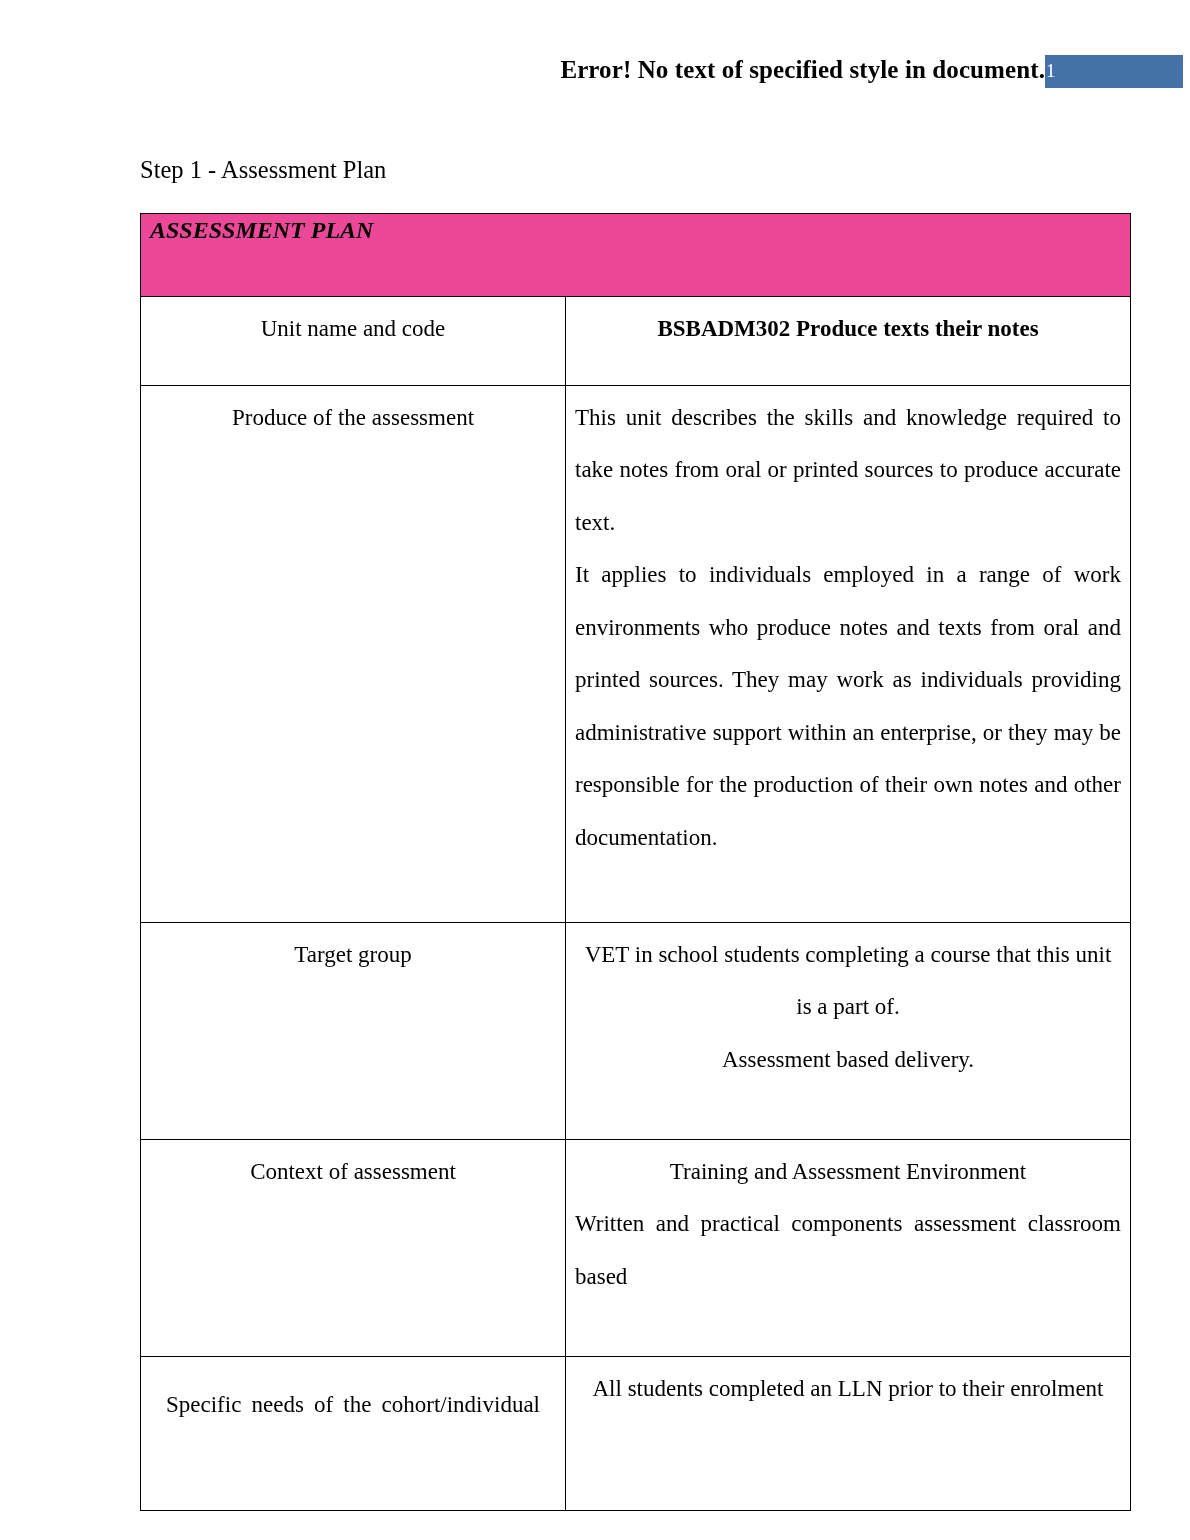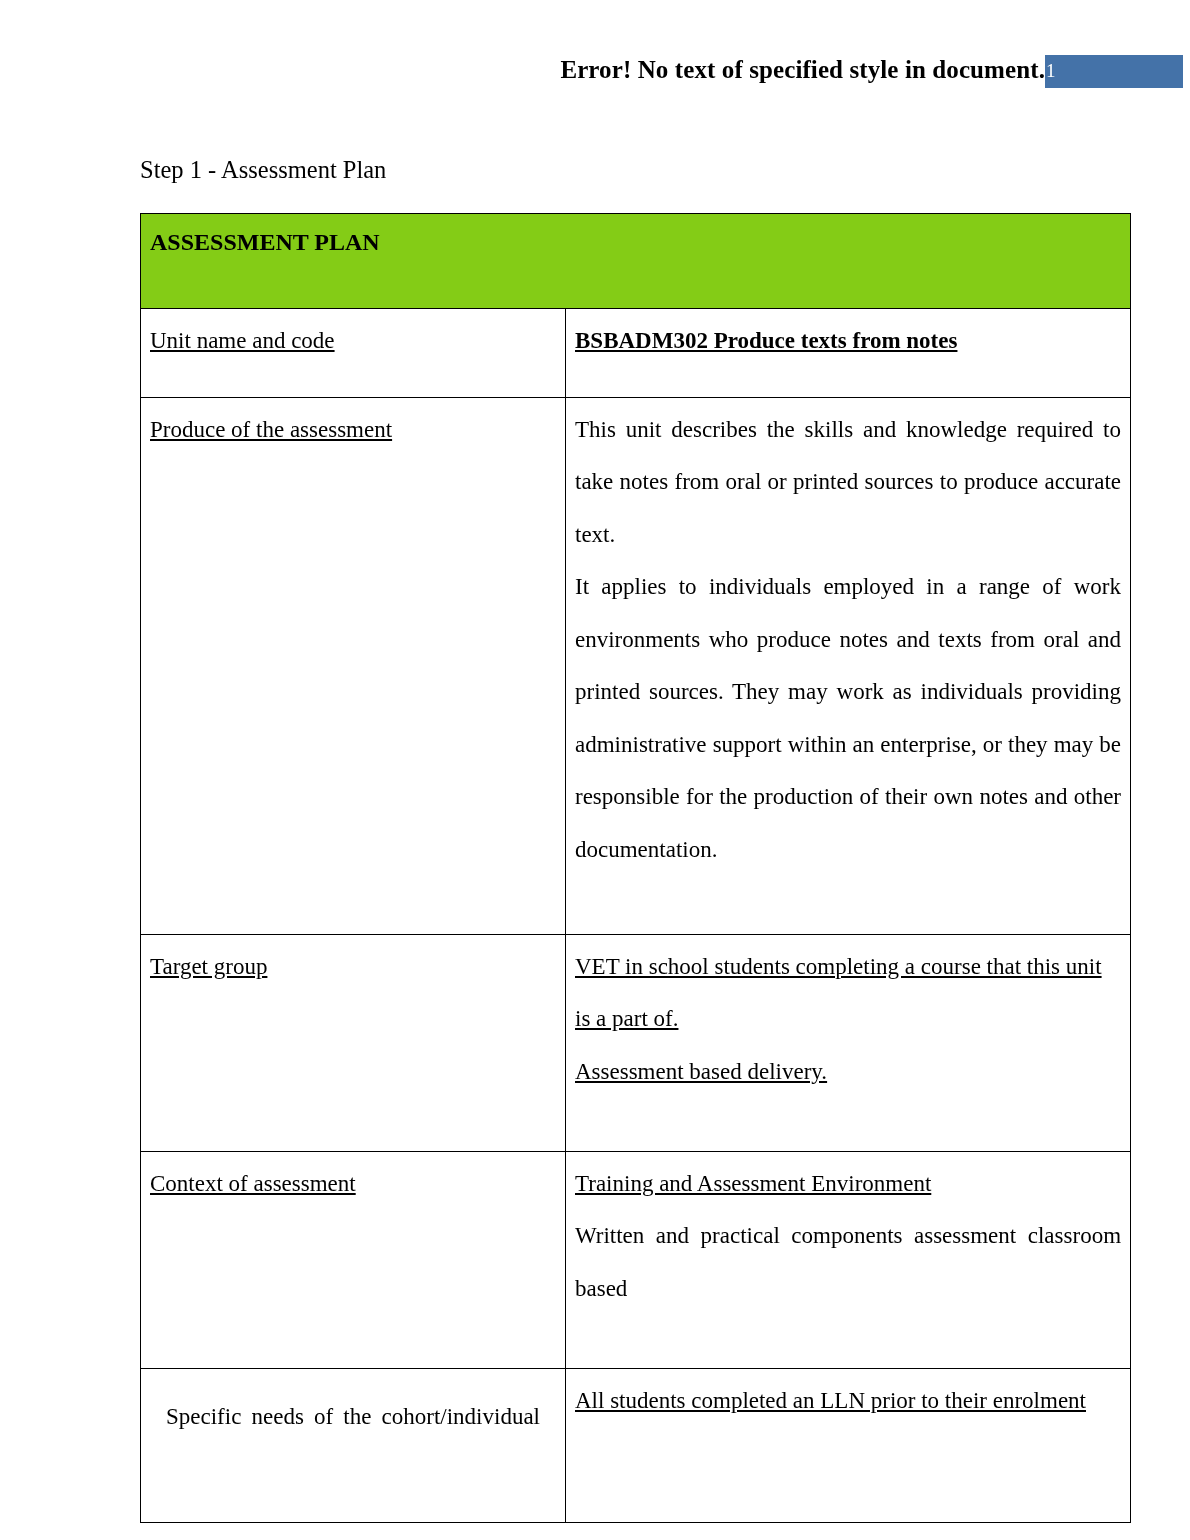--- a/index.html
+++ b/index.html
@@ -80,24 +80,25 @@
     border: 1.4px solid #000000;
     vertical-align: top;
     padding: 6px 9px 10px 9px;
     font-size: 23px;
     line-height: 2.28;
   }
   .col-label { width: 425px; }
   .col-value { width: 565px; }
 
   .header-row td {
-    background: #84cc16;
+    background: #ec4899;
     border-color: #000000;
     height: 72px;
-    padding-top: 12px;
+    padding-top: 0;
+    font-style: italic;
   }
   .header-row .plan-title {
     font-weight: bold;
     font-size: 24px;
     line-height: 1.35;
   }
 
   .row-unit td { height: 72px; }
   .row-unit .val { font-weight: bold; }
 
@@ -115,21 +116,21 @@
   .justify-label {
     margin: 16px;
     text-align: justify;
     text-justify: inter-word;
   }
   .justify-label::after {
     content: "";
     display: inline-block;
     width: 100%;
   }
-  .plain { text-align: left; text-decoration: underline; }
+  .plain { text-align: center; }
 </style>
 </head>
 <body>
 
 <div class="doc-header">
   <div class="header-inner">
     <span class="header-title">Error! No text of specified style in document.</span>
       <span class="header-field">1</span>
   </div>
 </div>
@@ -146,21 +147,21 @@
       <td colspan="2">
         <div class="plan-title">ASSESSMENT PLAN</div>
       </td>
     </tr>
 
     <tr class="row-unit">
       <td>
         <p class="cellpara plain">Unit name and code</p>
       </td>
       <td>
-        <p class="cellpara plain val">BSBADM302 Produce texts from notes</p>
+        <p class="cellpara plain val">BSBADM302 Produce texts their notes</p>
       </td>
     </tr>
 
     <tr class="row-purpose">
       <td>
         <p class="cellpara plain">Produce of the assessment</p>
       </td>
       <td>
         <p class="cellpara">This unit describes the skills and knowledge required to take notes from oral or printed sources to produce accurate text.</p>
         <p class="cellpara">It applies to individuals employed in a range of work environments who produce notes and texts from oral and printed sources. They may work as individuals providing administrative support within an enterprise, or they may be responsible for the production of their own notes and other documentation.</p>

